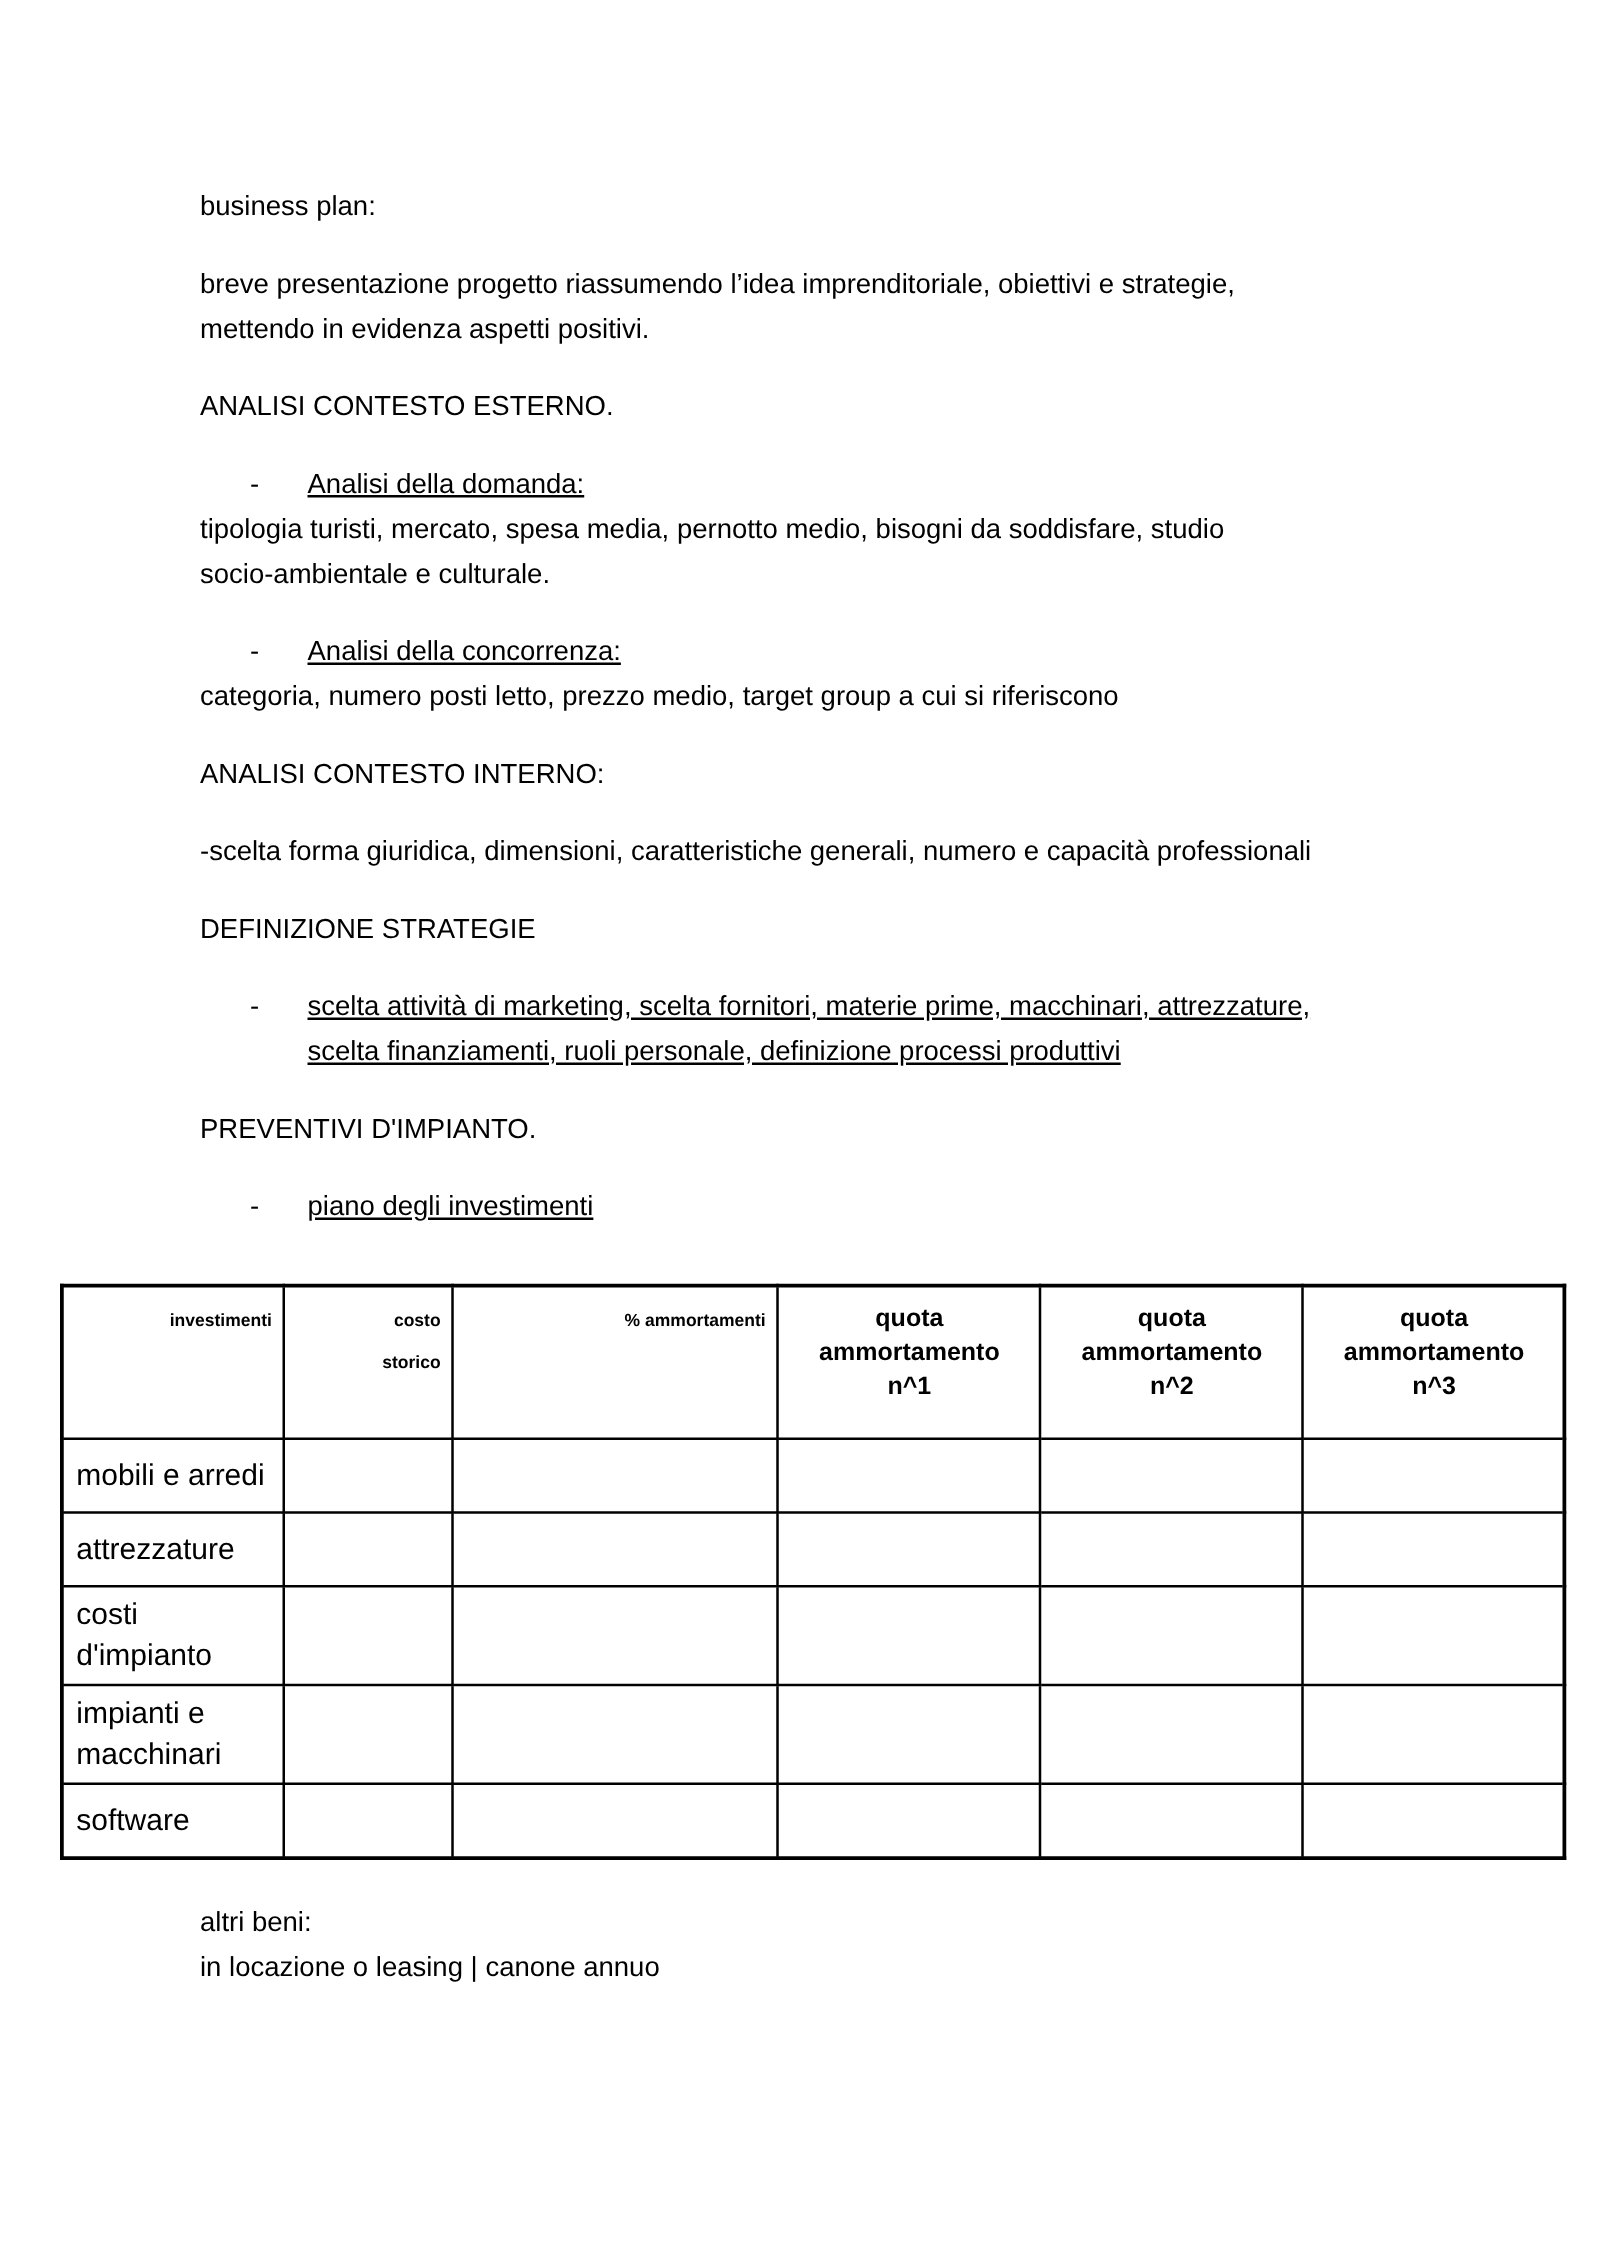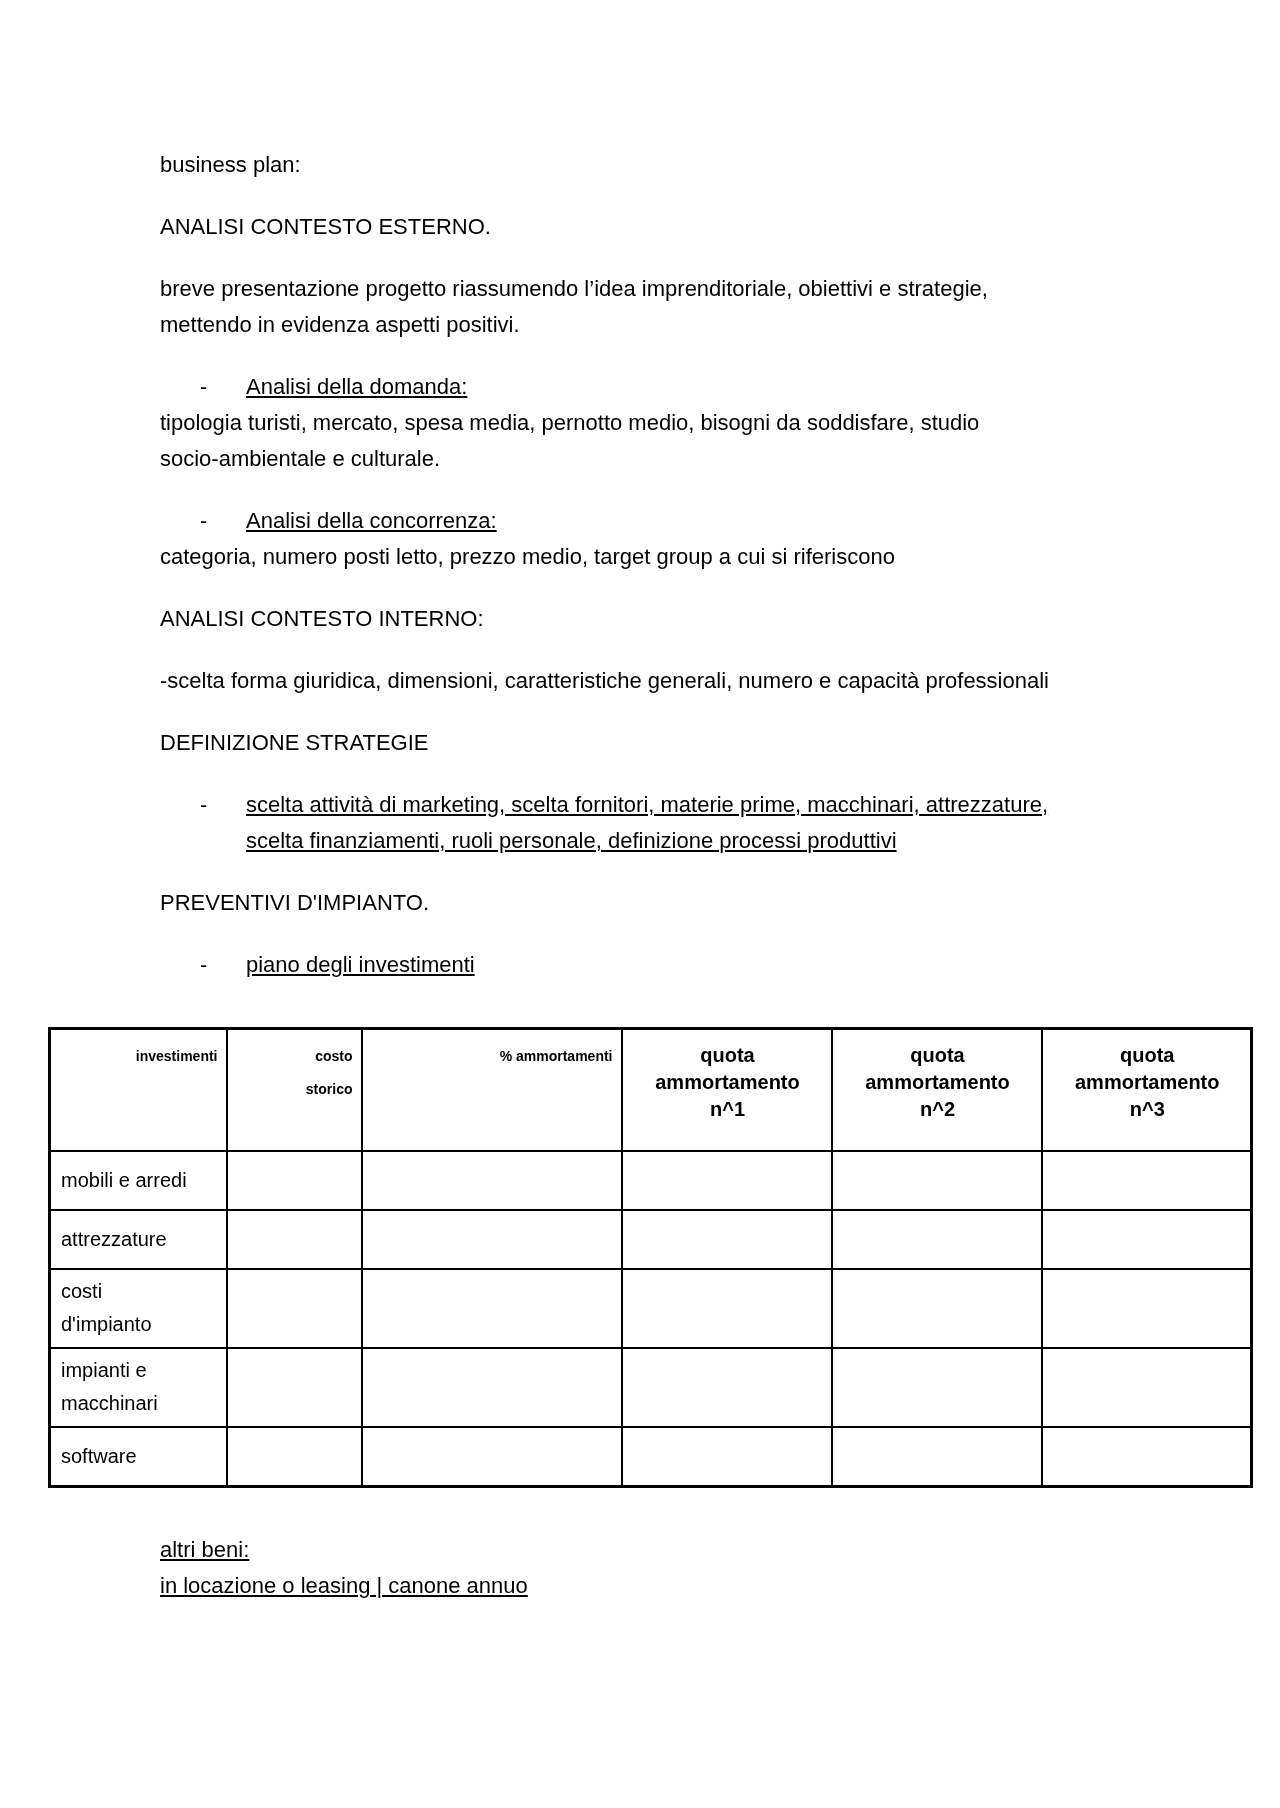--- a/index.html
+++ b/index.html
@@ -66,42 +66,41 @@
     text-align: center;
     line-height: 27px;
     font-size: 20px;
     padding-top: 12px;
   }
   table.inv td {
     height: 46px;
     vertical-align: middle;
     padding: 5px 8px 6px 10px;
     line-height: 33px;
-    font-size: 20px;
+    font-size: 24px;
   }
   .footer-note {
-    margin-top: 44px;
+    margin-top: 32px;
     margin-left: -24px; 
     margin-left: 0;
     white-space: pre-line;
-    text-decoration: underline;
   }
 </style>
 </head>
 <body>
 
 <div class="page">
   <div class="content">
 
     <p class="block">business plan:</p>
 
-    <p class="block gap">ANALISI CONTESTO ESTERNO.</p>
-
     <p class="block gap">breve presentazione progetto riassumendo l’idea imprenditoriale, obiettivi e strategie,
 mettendo in evidenza aspetti positivi.</p>
+
+    <p class="block gap">ANALISI CONTESTO ESTERNO.</p>
 
     <div class="bullet gap">
       <span class="marker">-</span>
       <span class="bullet-text">Analisi della domanda:</span>
     </div>
     <p class="block">tipologia turisti, mercato, spesa media, pernotto medio, bisogni da soddisfare, studio
 socio-ambientale e culturale.</p>
 
     <div class="bullet gap">
       <span class="marker">-</span>

